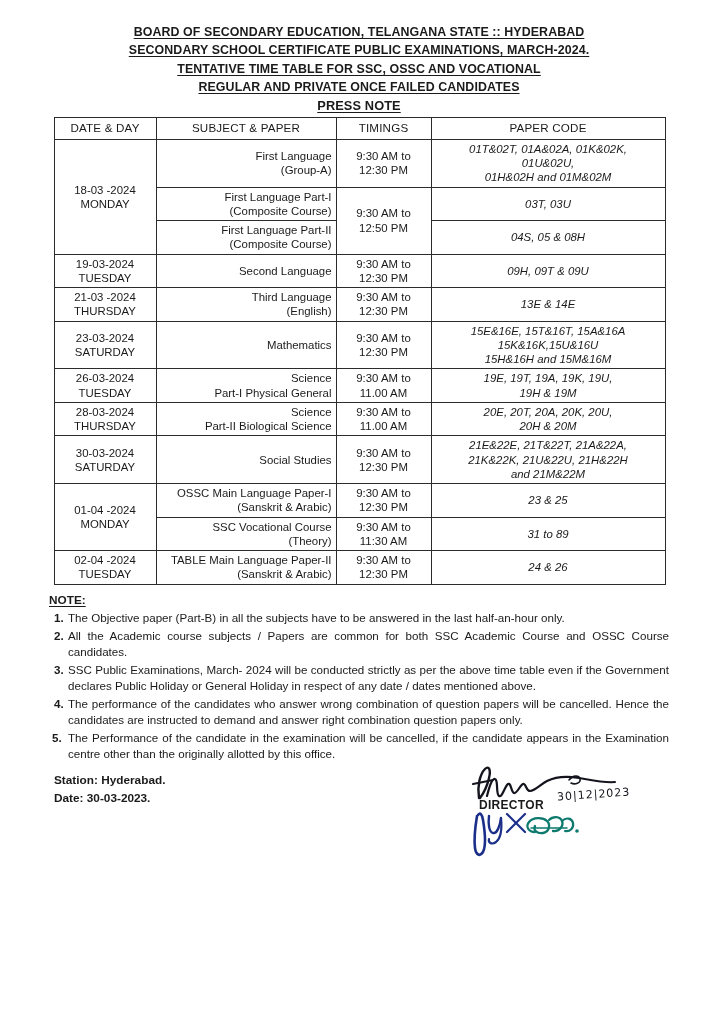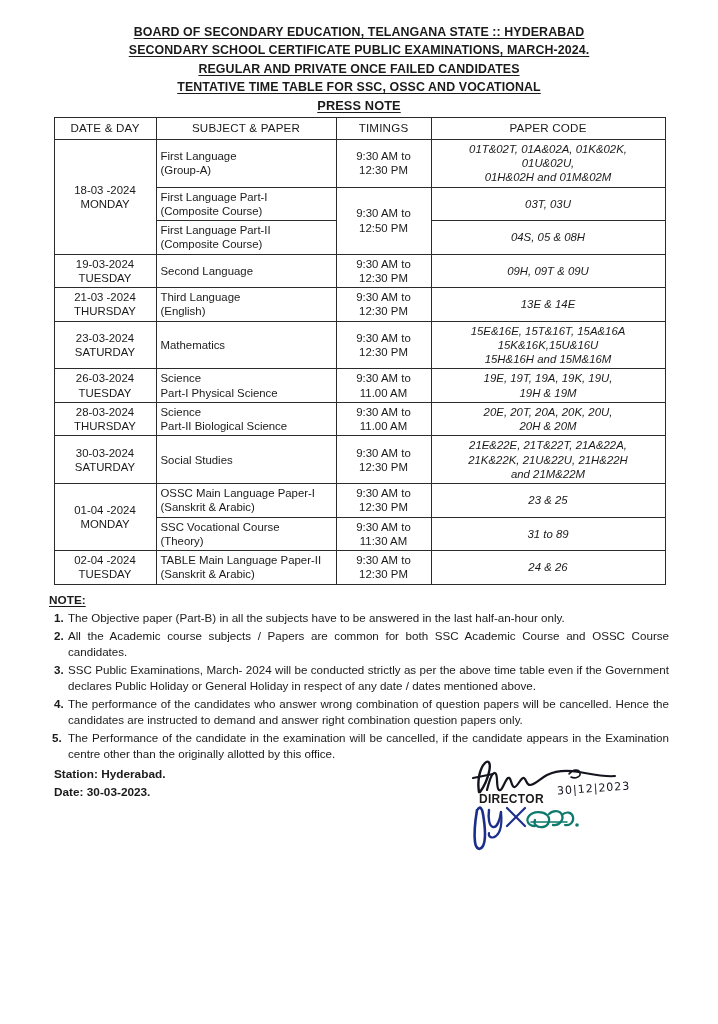--- a/index.html
+++ b/index.html
@@ -80,21 +80,21 @@
   col.c-code  { width: 234px; }
 
   td.date-cell {
     text-align: center;
     white-space: nowrap;
   }
   td.date-cell .d1 { display: block; }
   td.date-cell .d2 { display: block; }
 
   td.subj-cell {
-    text-align: left;
+    text-align: right;
     padding-left: 7px;
   }
   td.subj-cell .s-line { display: block; }
 
   td.time-cell {
     text-align: center;
     white-space: nowrap;
   }
   td.time-cell .t-line { display: block; }
 
@@ -131,21 +131,21 @@
     box-sizing: border-box;
   }
   .note-item .body {
     flex: 1 1 auto;
     text-align: justify;
   }
   .note-item.tight .num { padding-left: 3px; }
 
   
   .footer {
-    margin: 4px auto 0 auto;
+    margin: 10px auto 0 auto;
     width: 620px;
     position: relative;
     min-height: 86px;
   }
   .footer .station,
   .footer .date-line {
     font-weight: bold;
     font-size: 11.8px;
     line-height: 1.5;
     padding-left: 5px;
@@ -179,22 +179,22 @@
   }
 </style>
 </head>
 <body>
 
 <div class="page">
 
   <div class="doc-header">
     <div class="hline"><span class="u">BOARD OF SECONDARY EDUCATION,   TELANGANA STATE :: HYDERABAD</span></div>
     <div class="hline"><span class="u">SECONDARY SCHOOL CERTIFICATE PUBLIC EXAMINATIONS, MARCH-2024.</span></div>
+    <div class="hline"><span class="u">TENTATIVE TIME TABLE FOR SSC, OSSC AND VOCATIONAL</span></div>
     <div class="hline"><span class="u">REGULAR AND PRIVATE ONCE FAILED CANDIDATES</span></div>
-    <div class="hline"><span class="u">TENTATIVE TIME TABLE FOR SSC, OSSC AND VOCATIONAL</span></div>
     <div class="hline press"><span class="u">PRESS NOTE</span></div>
   </div>
 
   <div class="table-wrap">
     <table class="tt">
       <colgroup>
         <col class="c-date">
           <col class="c-subj">
           <col class="c-time">
           <col class="c-code">
@@ -300,21 +300,21 @@
               <span class="c-line">15H&amp;16H and 15M&amp;16M</span>
             </td>
           </tr>
           <tr>
             <td class="date-cell">
               <span class="d1">26-03-2024</span>
               <span class="d2">TUESDAY</span>
             </td>
             <td class="subj-cell">
               <span class="s-line">Science</span>
-              <span class="s-line">Part-I Physical Science</span>
+              <span class="s-line">Part-I Physical General</span>
             </td>
             <td class="time-cell">
               <span class="t-line">9:30 AM to</span>
               <span class="t-line">11.00 AM</span>
             </td>
             <td class="code-cell">
               <span class="c-line">19E, 19T, 19A, 19K, 19U,</span>
               <span class="c-line">19H &amp; 19M</span>
             </td>
           </tr>

